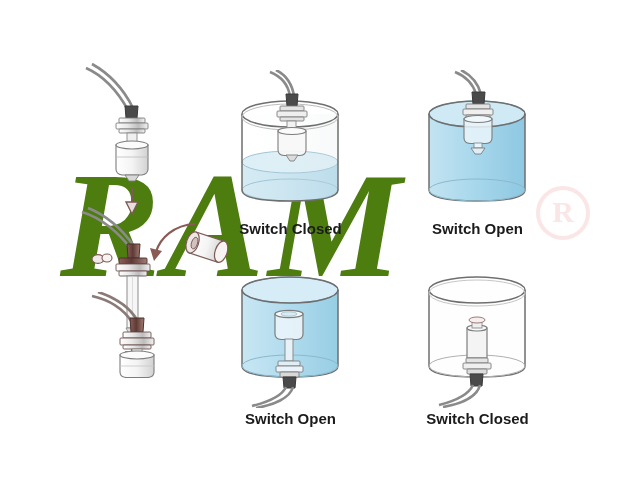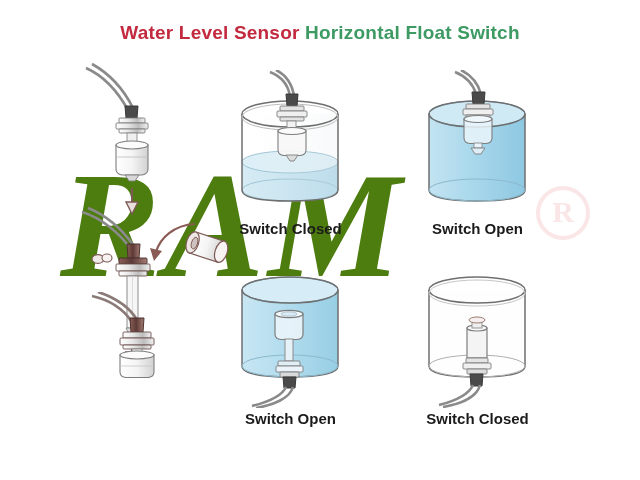--- a/index.html
+++ b/index.html
@@ -97,23 +97,20 @@
 </head>
 <body>
 
 <div id="page">
 
   <div class="watermark">
     <div class="wm-text">RAM</div>
     <div class="wm-reg">R</div>
   </div>
 
-  <div class="title">
-    <span class="t-red">Water Level Sensor</span><span class="t-green"> Horizontal Float Switch</span>
-  </div>
 
   <svg class="layer" style="left:78px; top:62px;" width="170" height="320" viewBox="0 0 170 320">
     <defs>
       <linearGradient id="metalG" x1="0" y1="0" x2="1" y2="0">
         <stop offset="0%" stop-color="#ffffff"></stop>
         <stop offset="35%" stop-color="#e8e8e8"></stop>
         <stop offset="70%" stop-color="#bdbdbd"></stop>
         <stop offset="100%" stop-color="#f2f2f2"></stop>
       </linearGradient>
       <linearGradient id="brownG" x1="0" y1="0" x2="1" y2="0">

